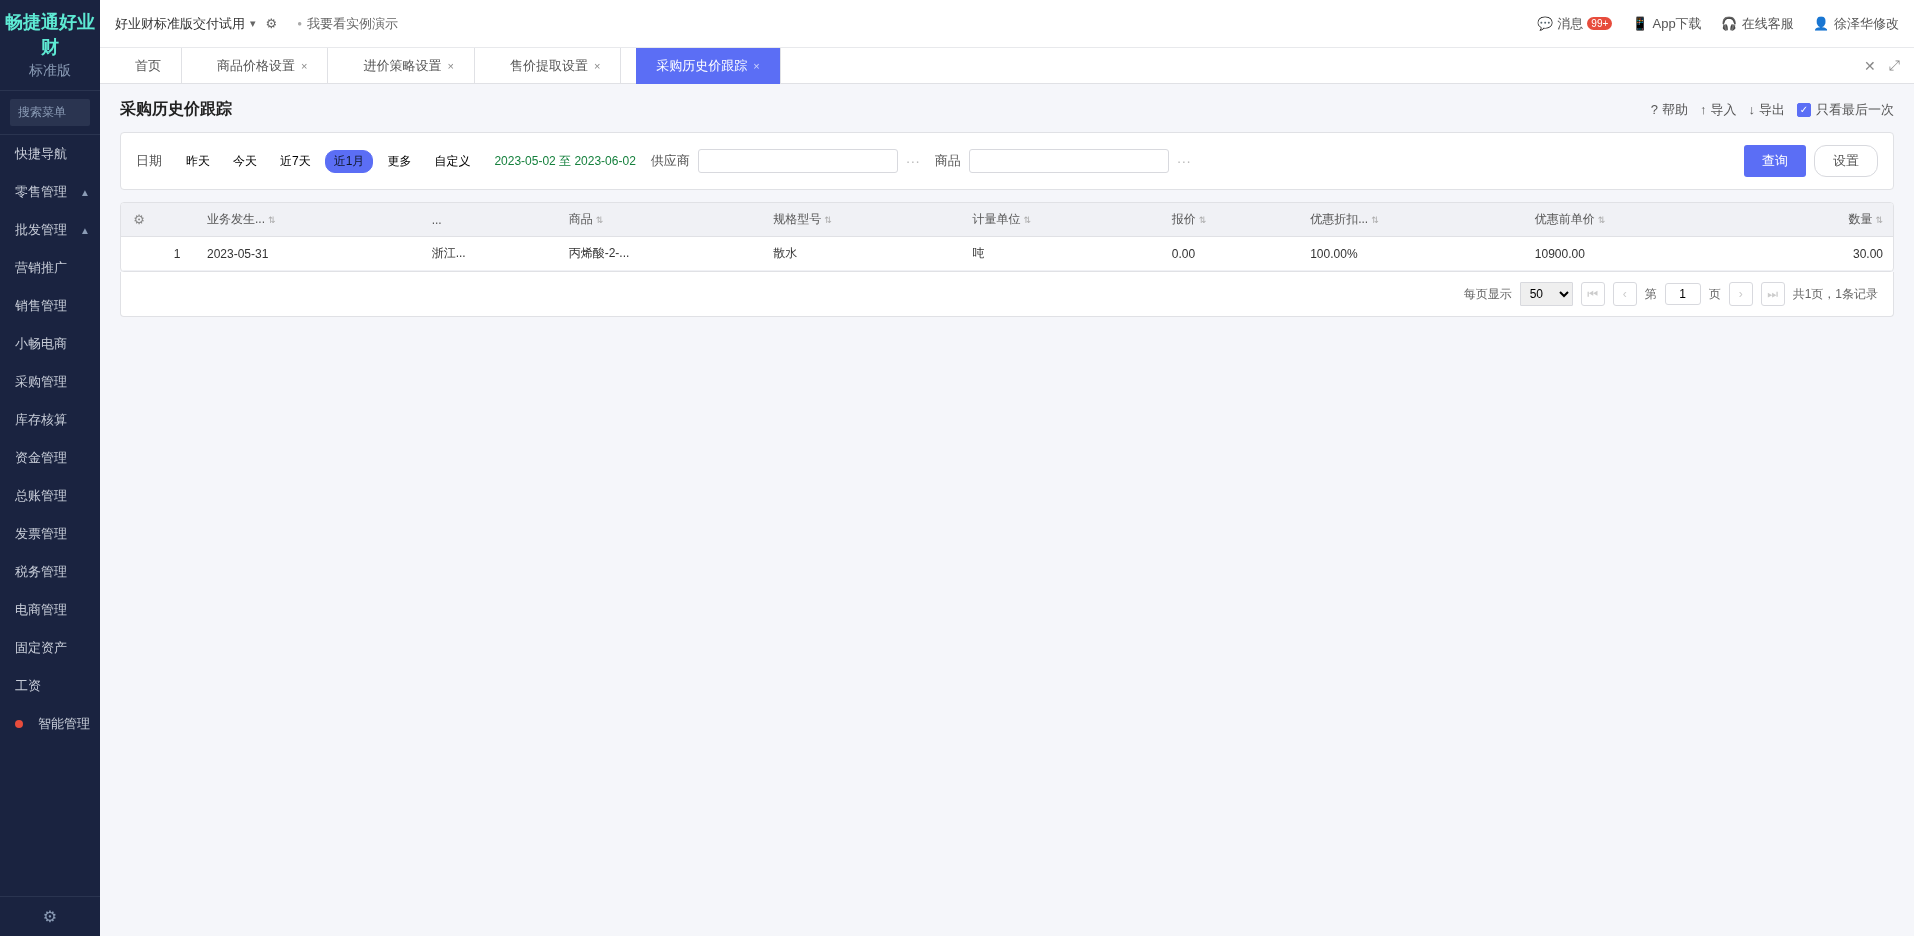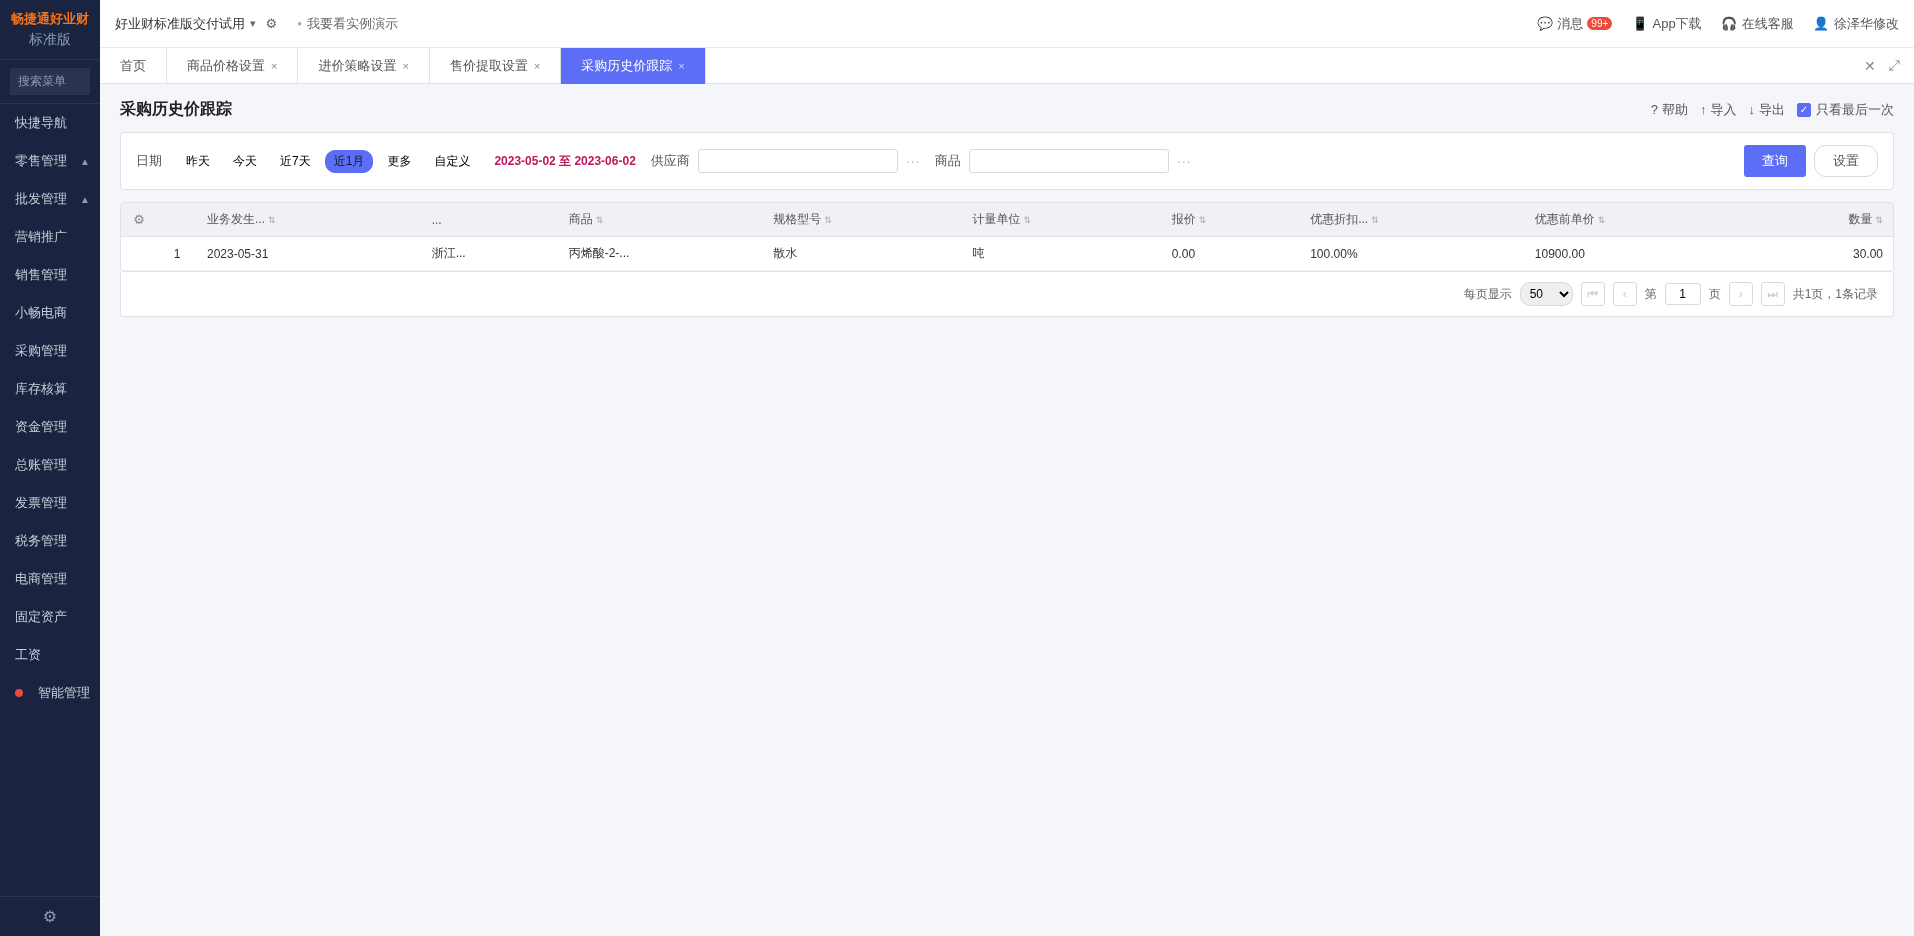--- a/index.html
+++ b/index.html
@@ -18,22 +18,22 @@
     .sidebar-logo {
       display: flex;
       flex-direction: column;
       align-items: center;
       padding: 10px 5px;
       border-bottom: 1px solid #2a3450;
       min-height: 60px;
       justify-content: center;
     }
     .sidebar-logo-title {
-      color: #f97316;
-      font-size: 13px;
+      color: #5eead4;
+      font-size: 18px;
       font-weight: bold;
       text-align: center;
       line-height: 1.4;
     }
     .sidebar-logo-sub {
       color: #8a9bb5;
       font-size: 14px;
       margin-top: 2px;
     }
     .sidebar-search {
@@ -125,20 +125,21 @@
       height: 36px;
       display: flex;
       align-items: center;
       padding: 0 20px;
       font-size: 13px;
       cursor: pointer;
       color: #555;
       border-right: 1px solid #e0e1e5;
       white-space: nowrap;
       gap: 6px;
+      margin-left: 15px;
     }
     .tab.active {
       background: #5b6ef5;
       color: #fff;
     }
     .tab .close-tab { font-size: 11px; color: inherit; opacity: 0.7; }
     .tabs-controls {
       margin-left: auto;
       display: flex;
       align-items: center;
@@ -201,21 +202,21 @@
       font-size: 12px;
       color: #000000;
       background: transparent;
     }
     .filter-date-btn.active {
       background: #5b6ef5;
       color: #0f172a;
       border-color: #5b6ef5;
       border-radius: 10px;
     }
-    .filter-date-range { color: #be185d; font-size: 12px; font-weight: bold; }
+    .filter-date-range { color: #15803d; font-size: 12px; }
     .filter-input-group {
       display: flex;
       align-items: center;
       gap: 8px;
     }
     .filter-input {
       border: 1px solid #d8d9de;
       border-radius: 3px;
       padding: 4px 8px;
       font-size: 12px;
@@ -290,21 +291,21 @@
       border-bottom-right-radius: 4px;
       padding: 10px 15px;
       display: flex;
       align-items: center;
       justify-content: flex-end;
       gap: 8px;
     }
     .pagination-label { color: #666; font-size: 12px; }
     .pagination-select {
       border: 1px solid #d8d9de;
-      border-radius: 10px;
+      border-radius: 1px;
       padding: 3px 5px;
       font-size: 12px;
       outline: none;
     }
     .pagination-btn {
       width: 24px; height: 24px;
       border: 1px solid #d8d9de;
       background: #fff;
       border-radius: 3px;
       cursor: pointer;

